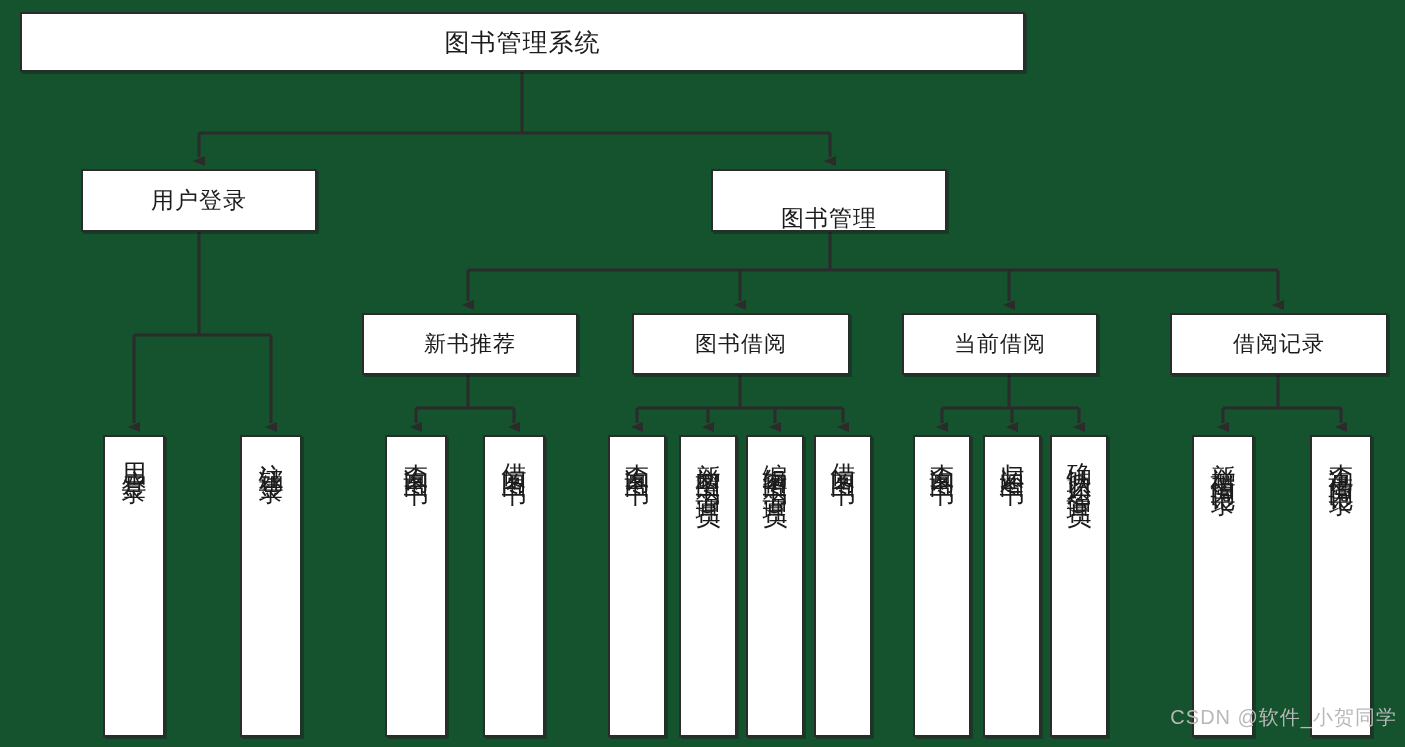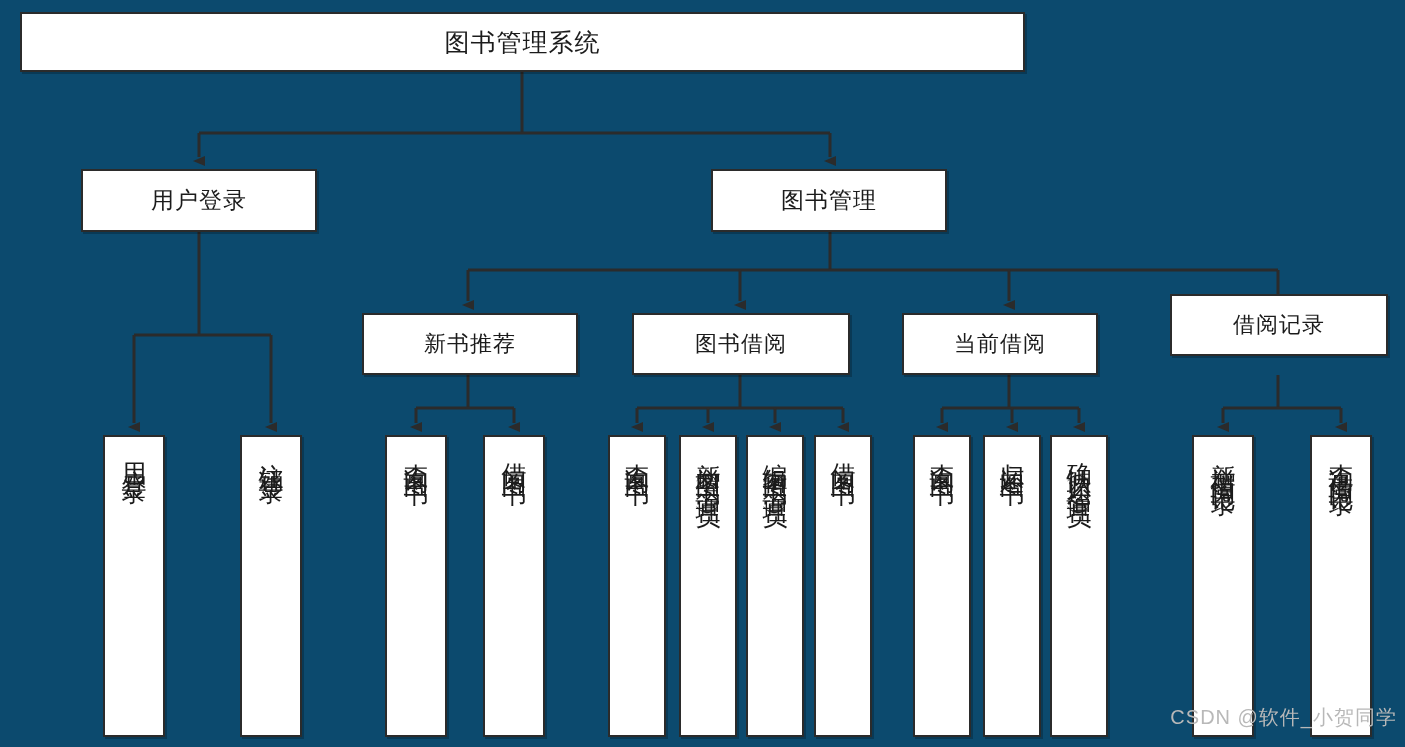--- a/index.html
+++ b/index.html
@@ -7,21 +7,21 @@
     padding: 0;
     background: #ffffff;
   }
   body {
     font-family: "Liberation Sans", "DejaVu Sans", sans-serif;
   }
   #canvas {
     position: relative;
     width: 1405px;
     height: 747px;
-    background: #0c4a6e;
+    background: #14532d;
     overflow: hidden;
   }
   svg#wires {
     position: absolute;
     left: 0;
     top: 0;
     width: 1405px;
     height: 747px;
     pointer-events: none;
   }
@@ -134,34 +134,34 @@
     </g>
   </svg>
 
   <div class="node root" style="left:20px; top:12px; width:1005px; height:60px;">
     <span class="label">图书管理系统</span>
   </div>
 
   <div class="node lvl2" style="left:81px; top:169px; width:236px; height:63px;">
     <span class="label">用户登录</span>
   </div>
-  <div class="node lvl2" style="left:711px; top:169px; width:236px; height:63px;">
+  <div class="node lvl2" style="left:711px; top:169px; width:236px; height:63px;align-items:flex-end;">
     <span class="label">图书管理</span>
   </div>
 
   <div class="node lvl3" style="left:362px; top:313px; width:216px; height:62px;">
     <span class="label">新书推荐</span>
   </div>
   <div class="node lvl3" style="left:632px; top:313px; width:218px; height:62px;">
     <span class="label">图书借阅</span>
   </div>
   <div class="node lvl3" style="left:902px; top:313px; width:196px; height:62px;">
     <span class="label">当前借阅</span>
   </div>
-  <div class="node lvl3" style="left:1170px; top:294px; width:218px; height:62px;">
+  <div class="node lvl3" style="left:1170px; top:313px; width:218px; height:62px;">
     <span class="label">借阅记录</span>
   </div>
 
   <div class="node leaf" style="left:103px; top:435px; width:62px; height:302px;">
     <span class="label">用户登录</span>
   </div>
   <div class="node leaf" style="left:240px; top:435px; width:62px; height:302px;">
     <span class="label">注销登录</span>
   </div>
 

